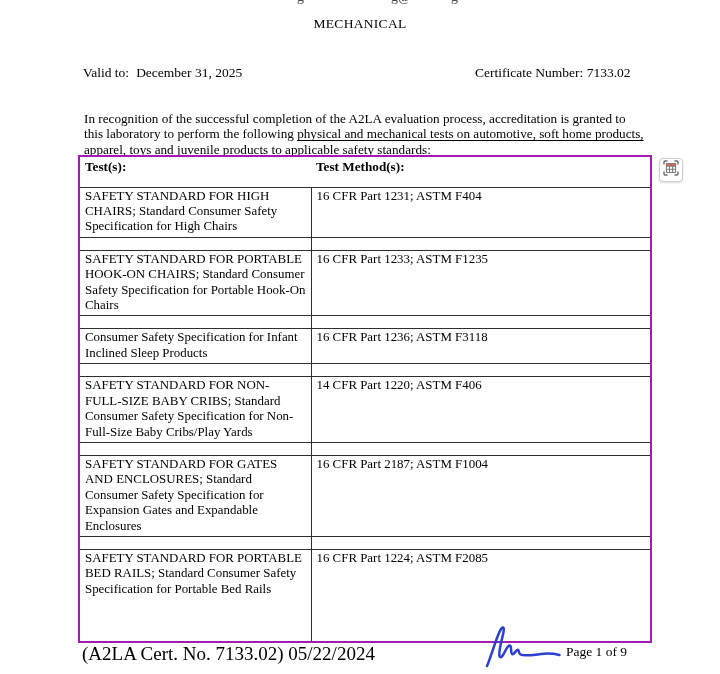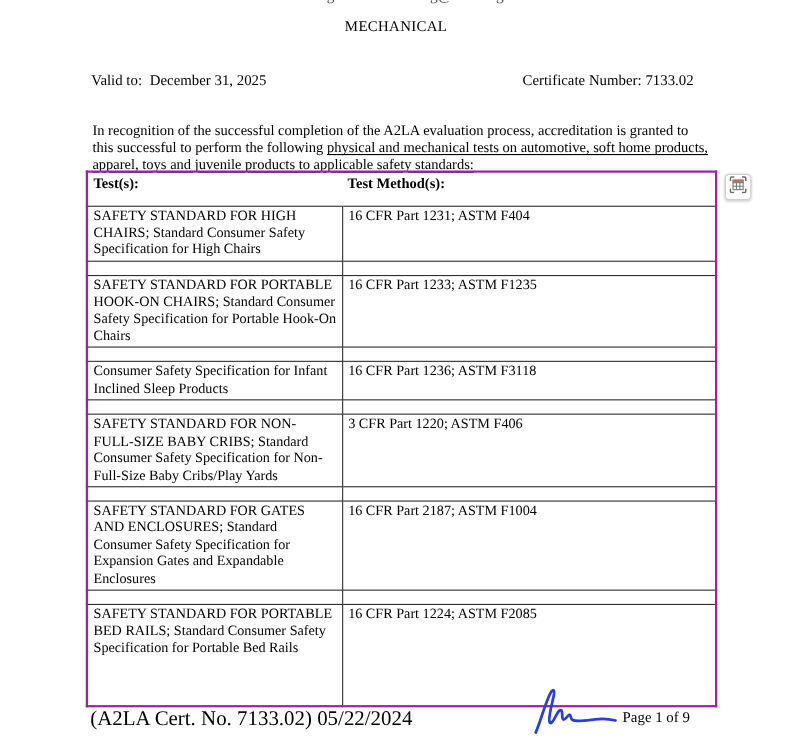--- a/index.html
+++ b/index.html
@@ -93,21 +93,21 @@
   <div class="meta-valid">
     <span>Valid to:</span><span class="gap"></span><span>December 31, 2025</span>
   </div>
   <div class="meta-cert">
     <span>Certificate Number:</span>
     <span>7133.02</span>
   </div>
 
   <div class="intro">
     <div><span>In recognition of the successful completion of the A2LA evaluation process, accreditation is granted to</span></div>
-    <div><span>this successful to perform the following </span><span class="u">physical and mechanical tests on automotive, soft home products,</span></div>
+    <div><span>this laboratory to perform the following </span><span class="u">physical and mechanical tests on automotive, soft home products,</span></div>
     <div><span class="u">apparel, toys and juvenile products to applicable safety standards:</span></div>
   </div>
 
   <table class="cert-table">
     <colgroup>
         <col style="width:232px">
         <col style="width:340px">
       </colgroup>
     <tbody>
         <tr class="head-row" style="height:31px">
@@ -133,21 +133,21 @@
     <tr class="data-row" style="height:35px">
       <td>Consumer Safety Specification for Infant Inclined Sleep Products</td>
       <td>16 CFR Part 1236; ASTM F3118</td>
     </tr>
     <tr class="spacer-row" style="height:13px">
           <td></td>
           <td></td>
         </tr>
     <tr class="data-row" style="height:62px">
       <td>SAFETY STANDARD FOR NON-FULL-SIZE BABY CRIBS; Standard Consumer Safety Specification for Non-Full-Size Baby Cribs/Play Yards</td>
-      <td>3 CFR Part 1220; ASTM F406</td>
+      <td>14 CFR Part 1220; ASTM F406</td>
     </tr>
     <tr class="spacer-row" style="height:13px">
           <td></td>
           <td></td>
         </tr>
     <tr class="data-row" style="height:79px">
       <td>SAFETY STANDARD FOR GATES AND ENCLOSURES; Standard Consumer Safety Specification for Expansion Gates and Expandable Enclosures</td>
       <td>16 CFR Part 2187; ASTM F1004</td>
     </tr>
     <tr class="spacer-row" style="height:13px">

